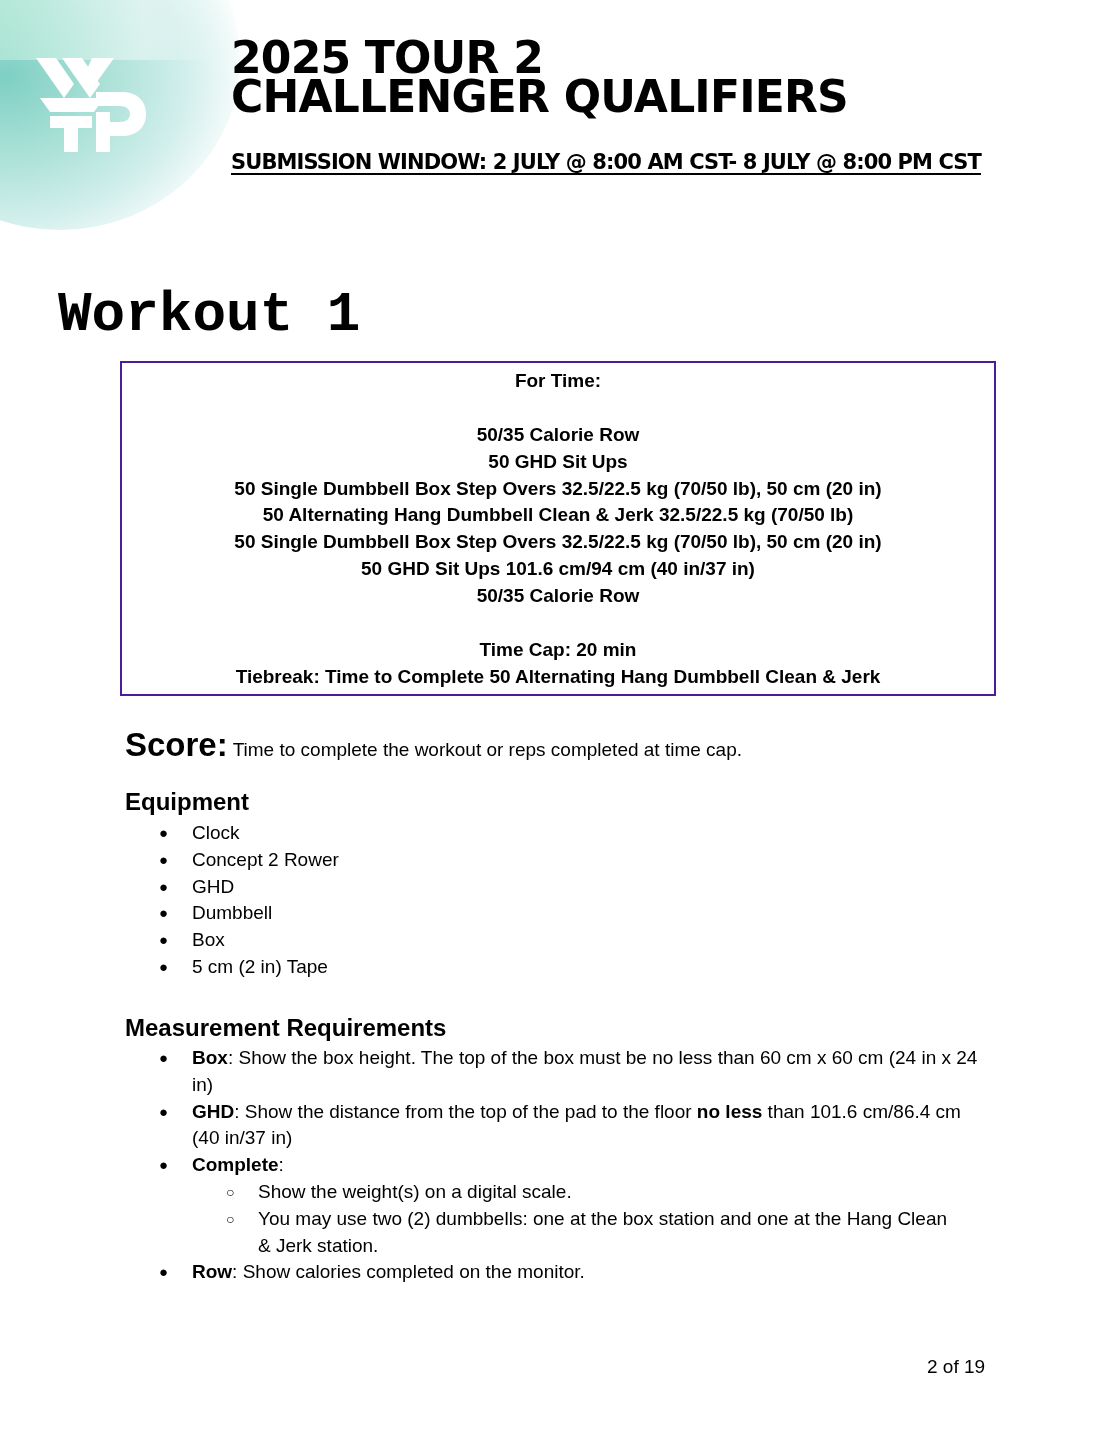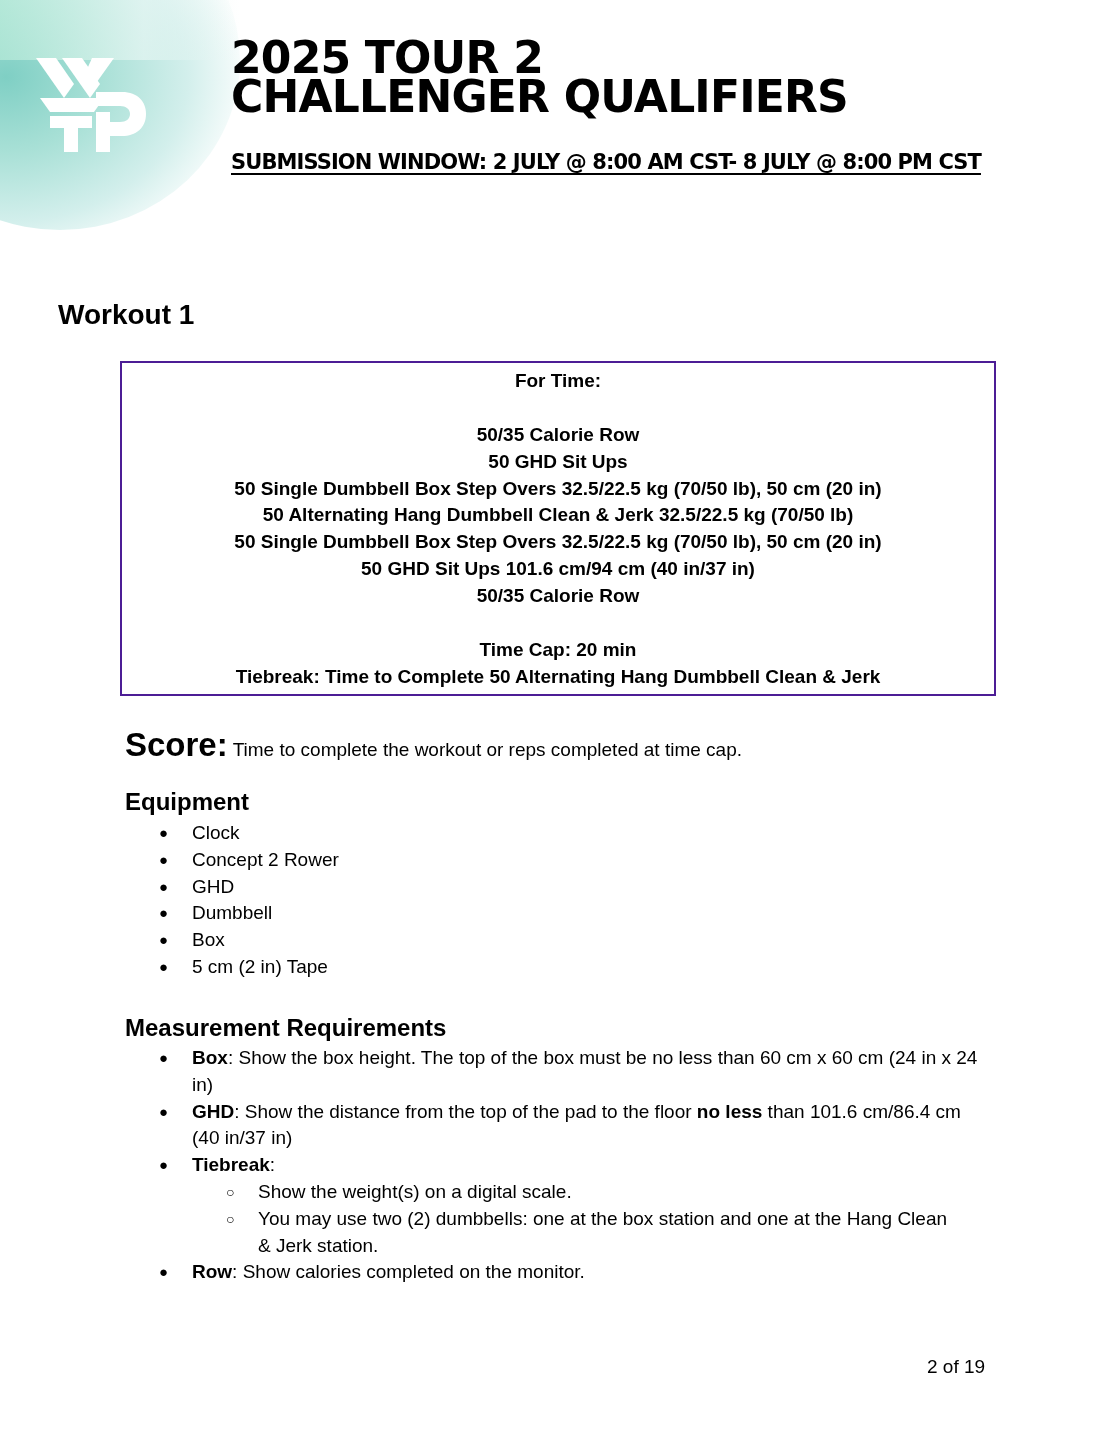--- a/index.html
+++ b/index.html
@@ -64,23 +64,24 @@
       text-decoration: underline;
       text-decoration-thickness: 2px;
       text-underline-offset: 4px;
       white-space: nowrap;
     }
     .workout-title {
       position: absolute;
       left: 58px;
       top: 290px;
       font-weight: bold;
-      font-size: 28px;
+      font-size: 56px;
       line-height: 50px;
       margin: 0;
+      font-family: Liberation Mono, monospace;
     }
     .workout-box {
       position: absolute;
       left: 120px;
       top: 361px;
       width: 872px;
       height: 331px;
       border: 2px solid #4c1d95;
       box-sizing: content-box;
     }
@@ -224,21 +225,21 @@
 
 <h2 class="section-heading" style="top:1014px;">Measurement Requirements</h2>
 <ul class="bullet-list" style="top:1045px;">
   <li>
     <span class="dot">●</span><b>Box</b><span>: Show the box height.  The top of the box must be no less than 60 cm x 60 cm (24 in x 24 in)</span>
   </li>
   <li>
     <span class="dot">●</span><b>GHD</b><span>:  Show the distance from the top of the pad to the floor </span><b>no less</b><span> than 101.6 cm/86.4 cm (40 in/37 in)</span>
   </li>
   <li>
-    <span class="dot">●</span><b>Tiebreak</b><span>:</span>
+    <span class="dot">●</span><b>Complete</b><span>:</span>
     <ul class="sub-list">
       <li style="position:relative;"><span class="circ">○</span><span>Show the weight(s) on a digital scale.</span></li>
       <li style="position:relative;"><span class="circ">○</span><span>You may use two (2) dumbbells: one at the box station and one at  the Hang Clean &amp; Jerk station.</span></li>
     </ul>
   </li>
   <li>
     <span class="dot">●</span><b>Row</b><span>:  Show calories completed on the monitor.</span>
   </li>
 </ul>
 

